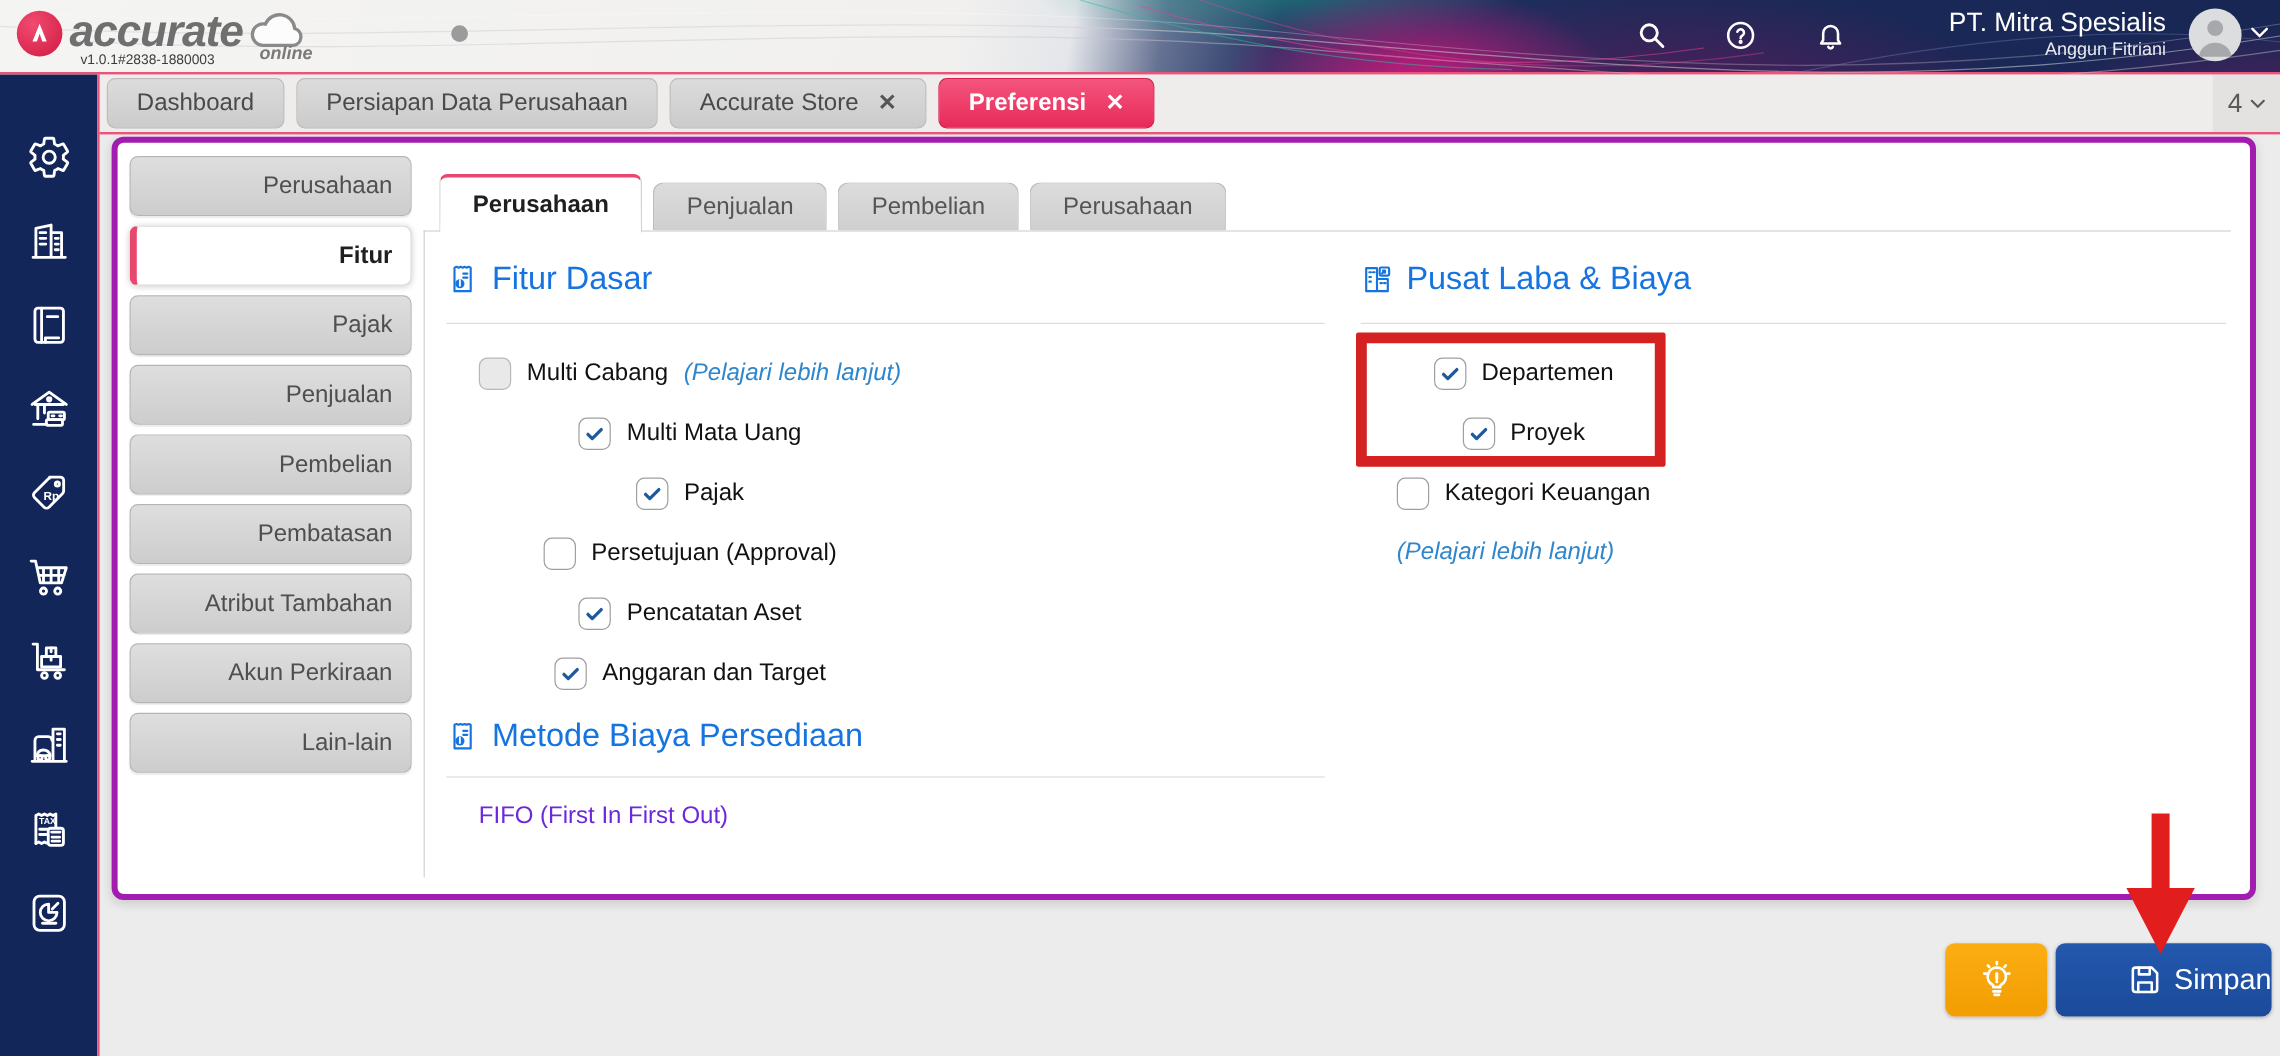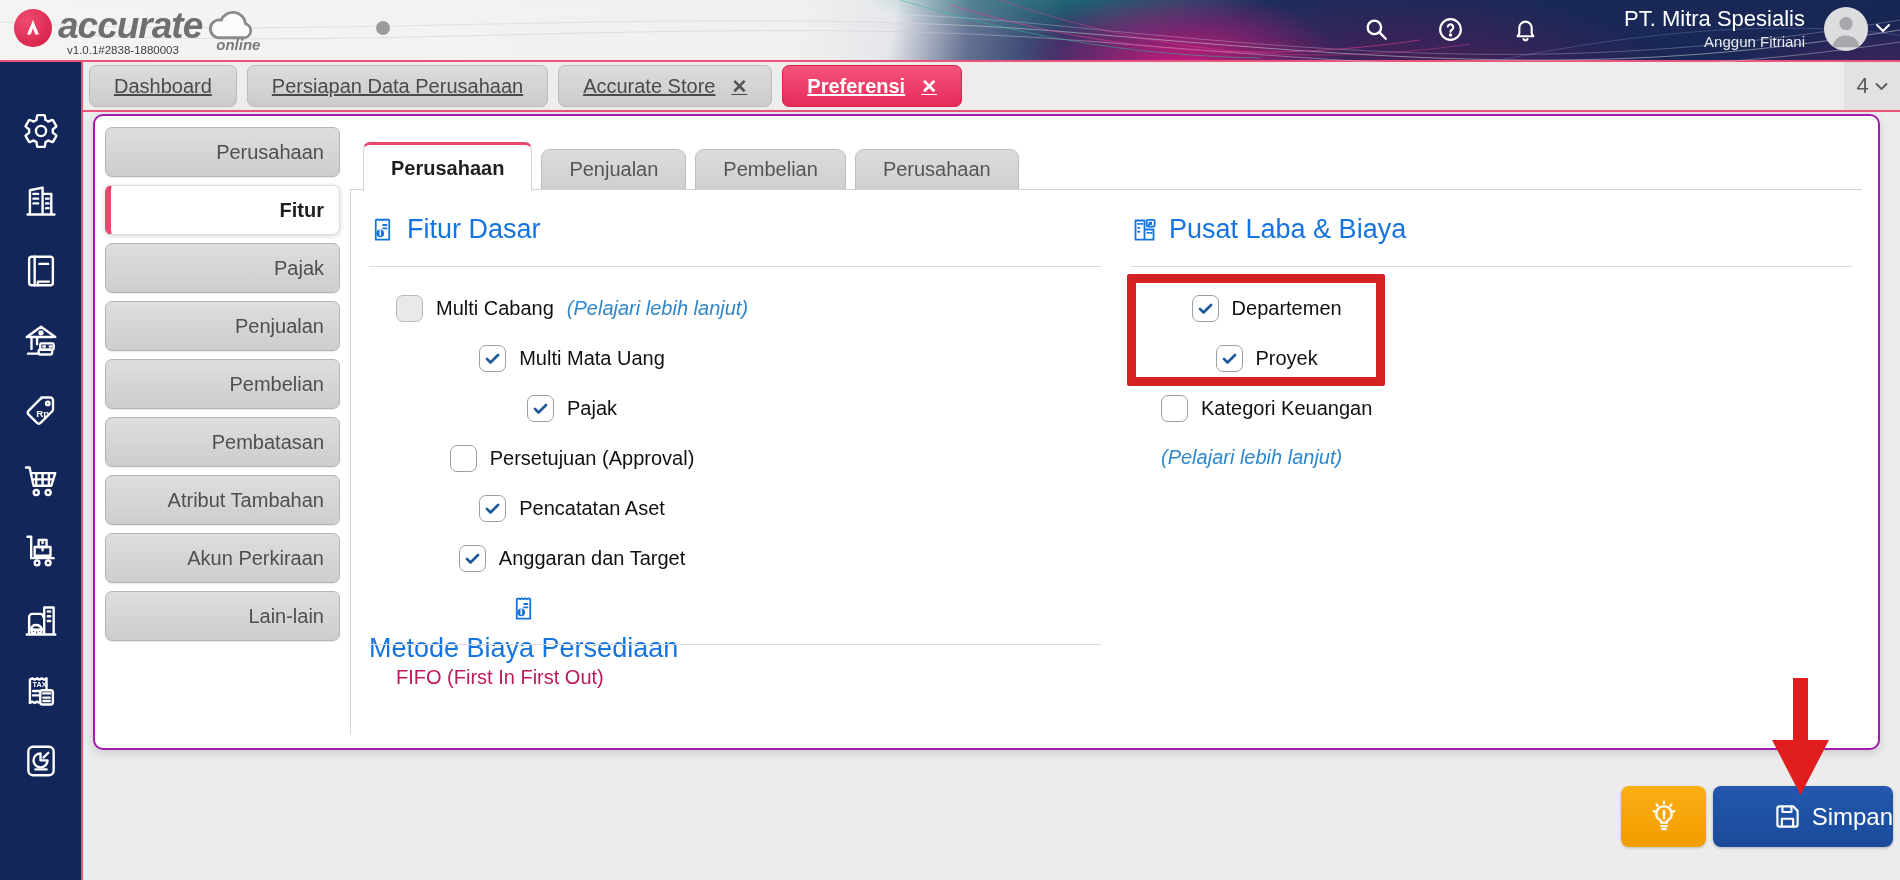--- a/index.html
+++ b/index.html
@@ -45,30 +45,30 @@
   .sidebar { position:absolute; left:0; top:62px; width:81px; height:818px; background:#13265a;
     display:flex; flex-direction:column; align-items:center; padding-top:50px; gap:32px; z-index:10; }
   .sicon { width:38px; height:38px; cursor:pointer; flex:0 0 auto; }
   .pink-edge { position:absolute; left:81px; top:62px; width:2px; height:818px; background:#e9547a; z-index:11; }
 
   
   .tabbar { position:absolute; left:83px; top:62px; width:1817px; height:50px; background:#eeedec;
     border-bottom:2px solid #e9547a; display:flex; align-items:center; padding-left:6px; gap:10px; z-index:9; }
   .tab { height:42px; padding:0 24px; border-radius:7px; display:flex; align-items:center; gap:16px;
     background:linear-gradient(#dcdcdc,#cbcbcb); border:1px solid #bcbcbc; color:#4a4a4a;
-    font-size:20px; cursor:pointer; white-space:nowrap;text-decoration:underline; }
+    font-size:20px; cursor:pointer; white-space:nowrap; }
   .tab .close-x { font-size:19px; font-weight:bold; color:#555; line-height:1; }
   .tab.active { background:linear-gradient(#f4557d,#e72a59); border-color:#d81f4e; color:#fff; font-weight:bold; }
   .tab.active .close-x { color:#fff; }
   .tab-count { position:absolute; right:0; top:0; height:48px; width:56px; background:#e3e2e1;
     display:flex; align-items:center; justify-content:center; gap:6px; font-size:22px; color:#5a5a5a; cursor:pointer; }
 
   
   .card { position:absolute; left:93px; top:114px; width:1787px; height:636px; background:#fff;
-    border:2px solid #a21caf; border-radius:10px; box-shadow:0 3px 9px rgba(0,0,0,.14); z-index:5; }
+    border:5px solid #a21caf; border-radius:10px; box-shadow:0 3px 9px rgba(0,0,0,.14); z-index:5; }
 
   
   .menu { position:absolute; left:10px; top:11px; width:235px; display:flex; flex-direction:column; gap:8px; }
   .mbtn { height:50px; border-radius:7px; background:linear-gradient(#dedede,#cdcdcd);
     border:1px solid #b5b5b5; display:flex; align-items:center; justify-content:flex-end;
     padding-right:15px; color:#4f4f4f; font-size:20px; cursor:pointer; box-shadow:0 1px 1px rgba(0,0,0,.08); }
   .mbtn.active { background:#fff; border-color:#dcdcdc; border-left:6px solid #e8486e;
     font-weight:bold; color:#1f1f1f; box-shadow:0 1px 5px rgba(0,0,0,.18); }
 
   
@@ -87,21 +87,21 @@
   .sec-head { position:absolute; display:flex; align-items:center; gap:11px;
     color:#1574e0; font-size:27px; }
   .sec-hr { position:absolute; height:1px; background:#dcdcdc; }
   .rows { position:absolute; display:flex; flex-direction:column; gap:22px;align-items:center; }
   .crow { display:flex; align-items:center; gap:13px; height:28px; cursor:pointer; }
   .cb { width:27px; height:27px; border:1.5px solid #9f9f9f; border-radius:7px; background:#fff;
     display:flex; align-items:center; justify-content:center; flex:0 0 auto; }
   .cb.disabled { background:#e9e9e9; border-color:#b8b8b8; }
   .crow-label { font-size:20px; color:#111; white-space:nowrap; }
   .learn { font-size:20px; font-style:italic; color:#2f86cb; cursor:pointer; white-space:nowrap; }
-  .plain-value { position:absolute; font-size:20px; color:#be185d; }
+  .plain-value { position:absolute; font-size:20px; color:#6d28d9; }
   .red-box { position:absolute; left:776px; top:84px; width:258px; height:112px;
     border:9px solid #d42222; border-radius:2px; pointer-events:none; z-index:6; }
 
   
   .hint-btn { position:absolute; left:1621px; top:786px; width:85px; height:61px; border-radius:8px;
     background:linear-gradient(#fbae12,#f29d02); border:none; display:flex; align-items:center;
     justify-content:center; cursor:pointer; box-shadow:0 1px 3px rgba(0,0,0,.2); }
   .save-btn { position:absolute; left:1713px; top:786px; width:180px; height:61px; border-radius:8px;
     background:linear-gradient(#2358ae,#1b4a99); border:none; display:flex; align-items:center;
     justify-content:flex-end; gap:11px; cursor:pointer; color:#fff; font-size:24px;
@@ -380,21 +380,21 @@
         <div class="crow">
           <span class="cb">
               <svg width="19" height="19" viewBox="0 0 24 24">
                 <path d="M5 12.5l4.5 4.5L19 7.5" stroke="#1d5a9c" stroke-width="3.4" fill="none" stroke-linecap="round" stroke-linejoin="round"></path>
               </svg>
             </span>
           <span class="crow-label">Anggaran dan Target</span>
         </div>
       </div>
 
-      <div class="sec-head" style="left:18px; top:405px;flex-direction:column;">
+      <div class="sec-head" style="left:18px; top:405px;">
         <svg width="27" height="27" viewBox="0 0 24 24" fill="none" stroke="#1574e0" stroke-width="1.6" stroke-linecap="round" stroke-linejoin="round">
           <path d="M6 21V3.6L7.5 3 9 3.6 10.5 3 12 3.6 13.5 3 15 3.6 16.5 3 18 3.6V21Z"></path>
           <path d="M12.5 8h3M12.5 11h3"></path>
           <circle cx="10" cy="15.5" r="3.4" fill="#1574e0" stroke="none"></circle>
           <path d="M10 14v3M10 12.9v.2" stroke="#fff" stroke-width="1.4"></path>
         </svg>
         <span>Metode Biaya Persediaan</span>
       </div>
       <div class="sec-hr" style="left:18px; top:454px; width:732px;"></div>
       <div class="plain-value" style="left:45px; top:476px;">FIFO (First In First Out)</div>

